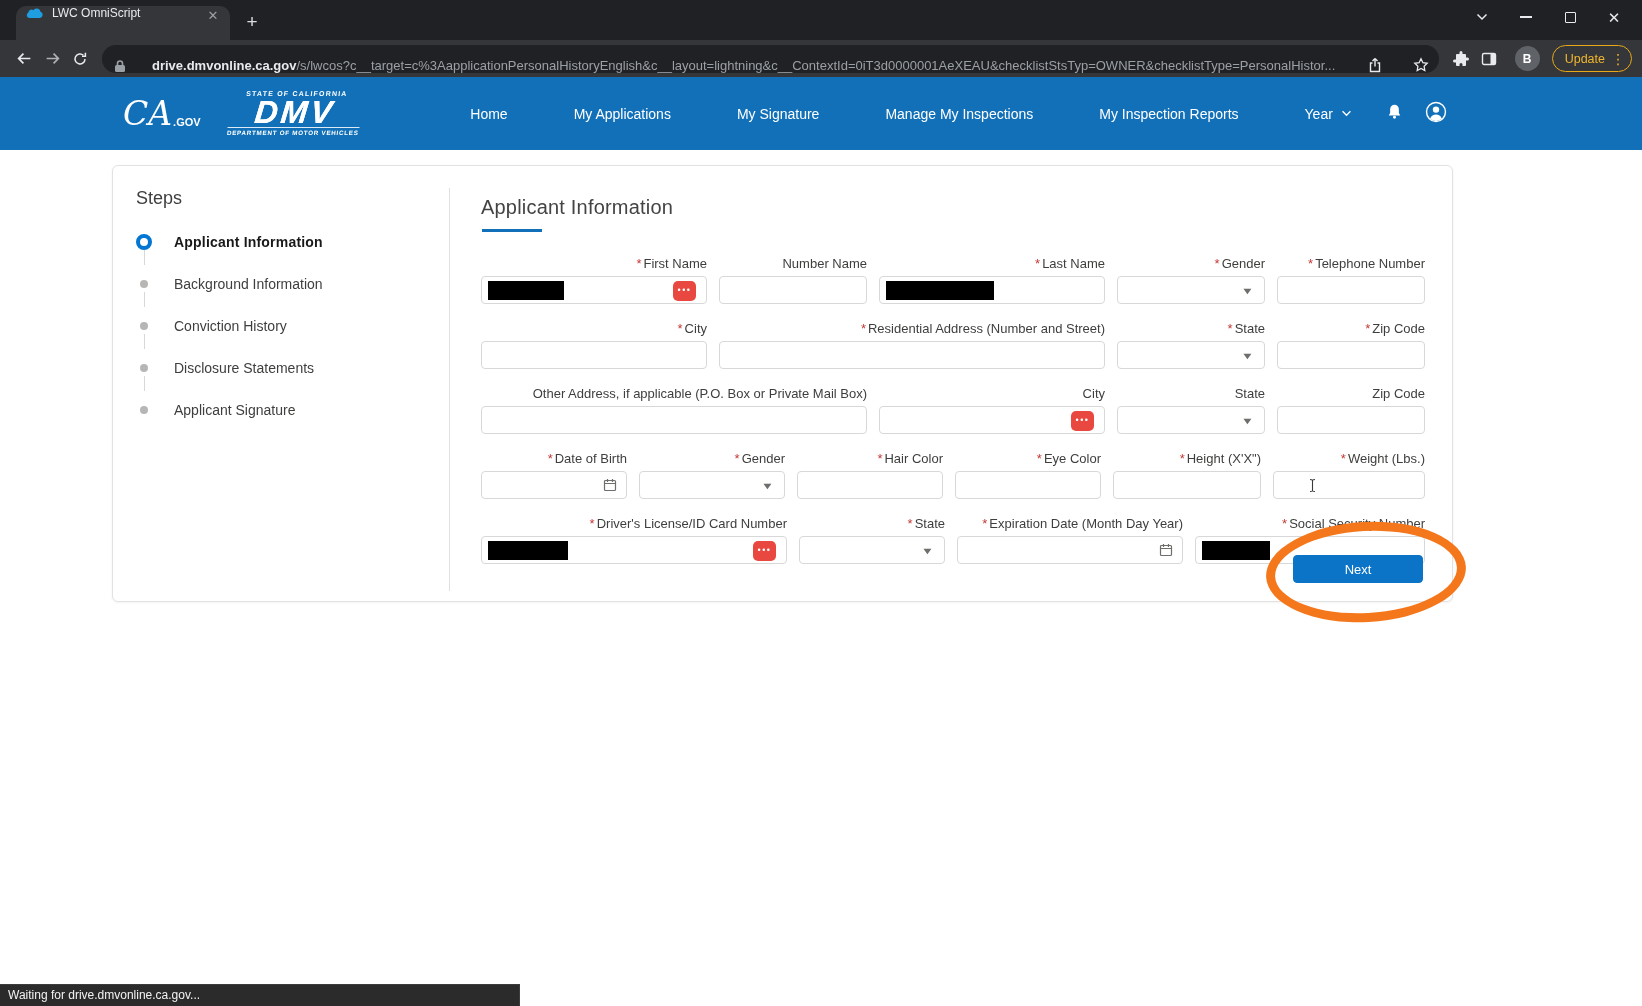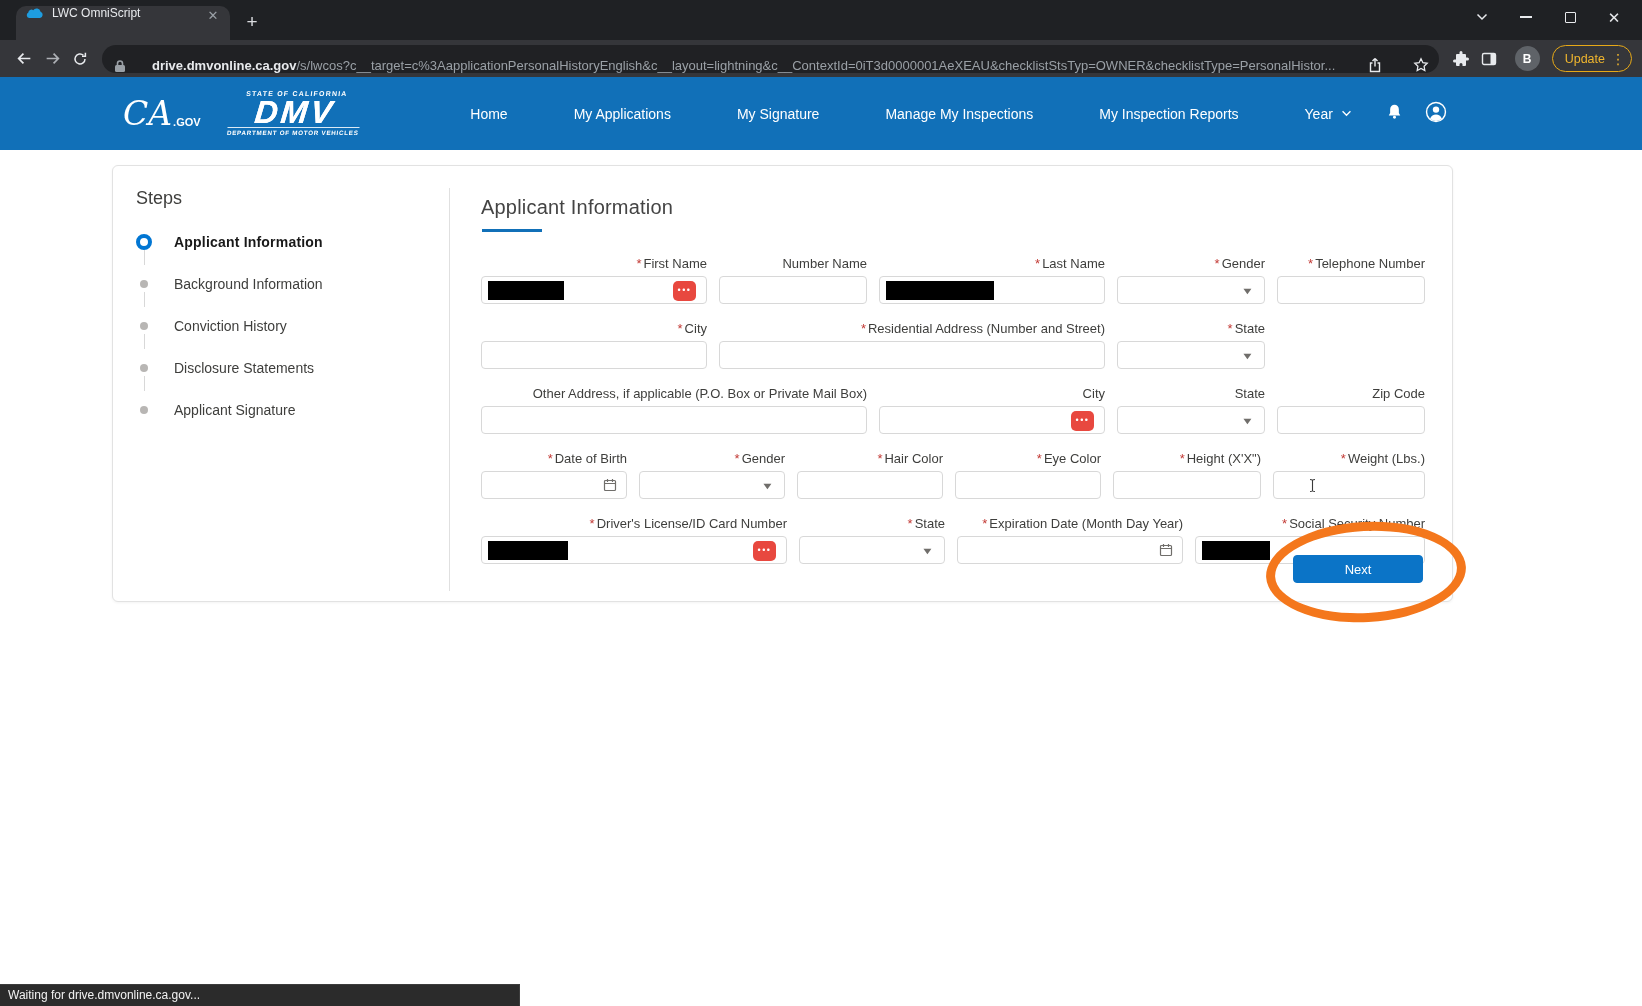--- a/index.html
+++ b/index.html
@@ -301,20 +301,24 @@
         <div class="field w386">
           <span class="lbl"><span class="req">*</span><span>Residential Address (Number and Street)</span></span>
           <div class="box"></div>
         </div>
         <div class="field w148">
           <span class="lbl"><span class="req">*</span><span>State</span></span>
           <div class="box">
             <span class="dd">▼</span>
           </div>
         </div>
+        <div class="field wfill">
+          <span class="lbl"><span class="req">*</span><span>Zip Code</span></span>
+          <div class="box"></div>
+        </div>
       </div>
 
       <div class="row">
         <div class="field w386">
           <span class="lbl"><span class="req"></span><span>Other Address, if applicable (P.O. Box or Private Mail Box)</span></span>
           <div class="box"></div>
         </div>
         <div class="field w226">
           <span class="lbl"><span class="req"></span><span>City</span></span>
           <div class="box">

